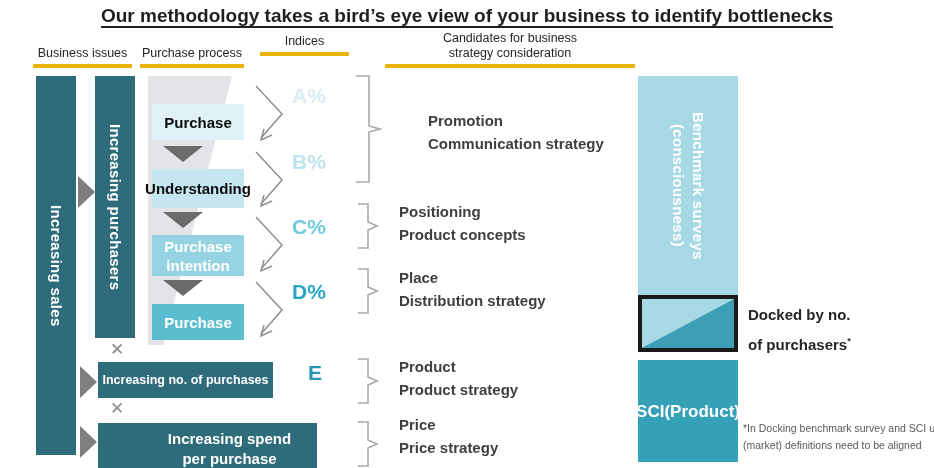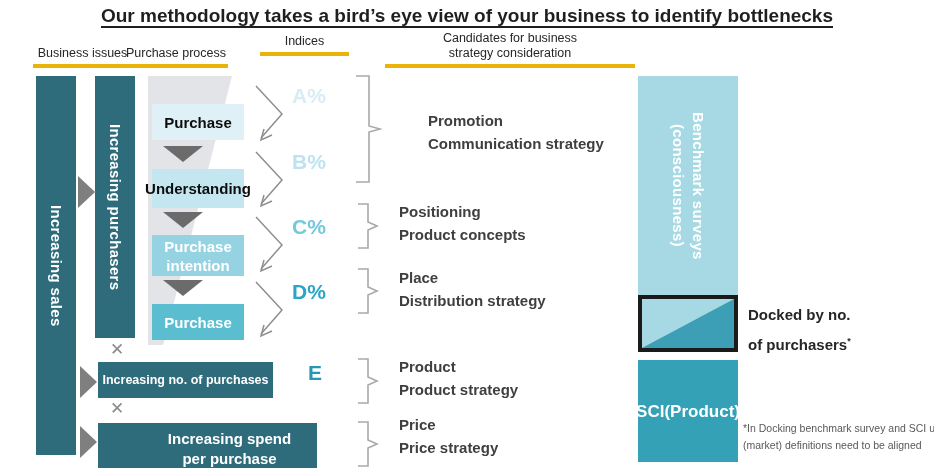--- a/index.html
+++ b/index.html
@@ -69,21 +69,21 @@
   svg{display:block;}
 </style>
 </head>
 <body>
 
 <div id="slide">
 
   <div class="abs title">Our methodology takes a bird’s eye view of your business to identify bottlenecks</div>
 
   <div class="abs colhead" style="left:33px;top:46px;width:99px;">Business issues</div>
-  <div class="abs colhead" style="left:124px;top:46px;width:104px;">Purchase process</div>
+  <div class="abs colhead" style="left:140px;top:46px;width:104px;">Purchase process</div>
   <div class="abs colhead" style="left:260px;top:34px;width:89px;">Indices</div>
   <div class="abs colhead" style="left:385px;top:31px;width:250px;">
     <div>Candidates for business</div>
     <div>strategy consideration</div>
   </div>
 
   <div class="abs vbar" style="left:36px;top:76px;width:40px;height:379px;">
     <div class="vtext">Increasing sales</div>
   </div>
   <div class="abs vbar" style="left:95px;top:76px;width:40px;height:262px;">

